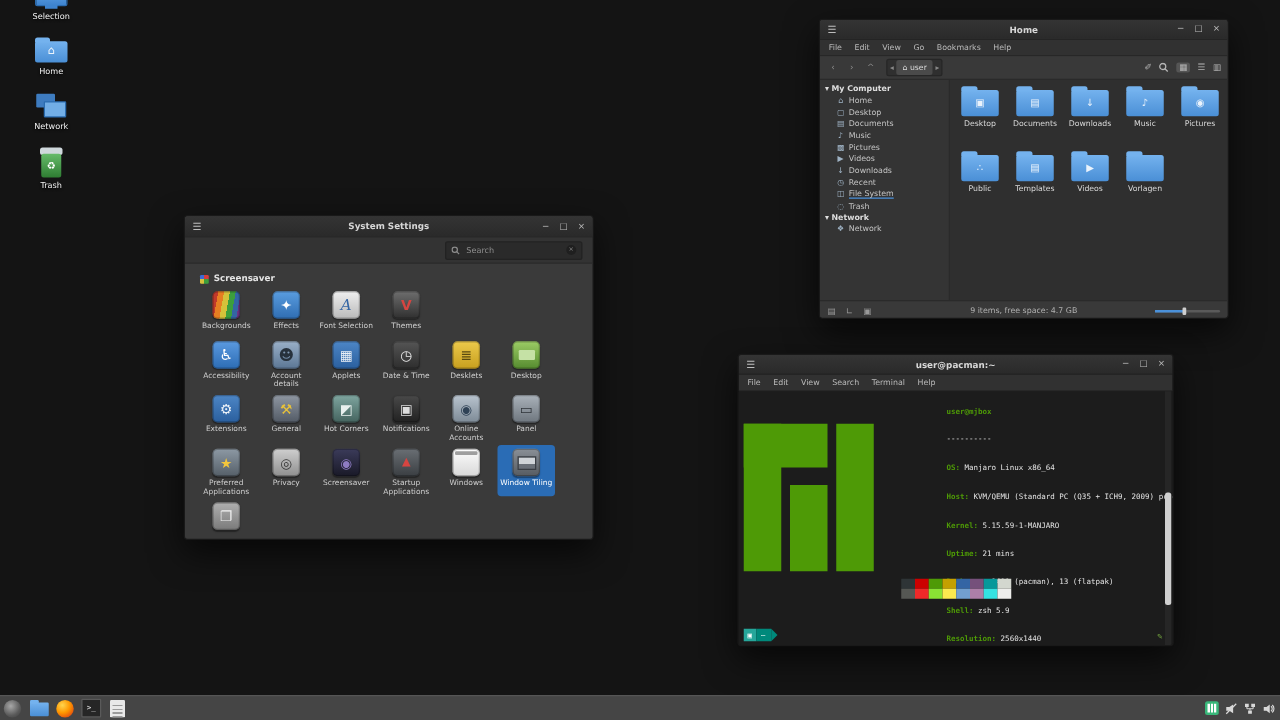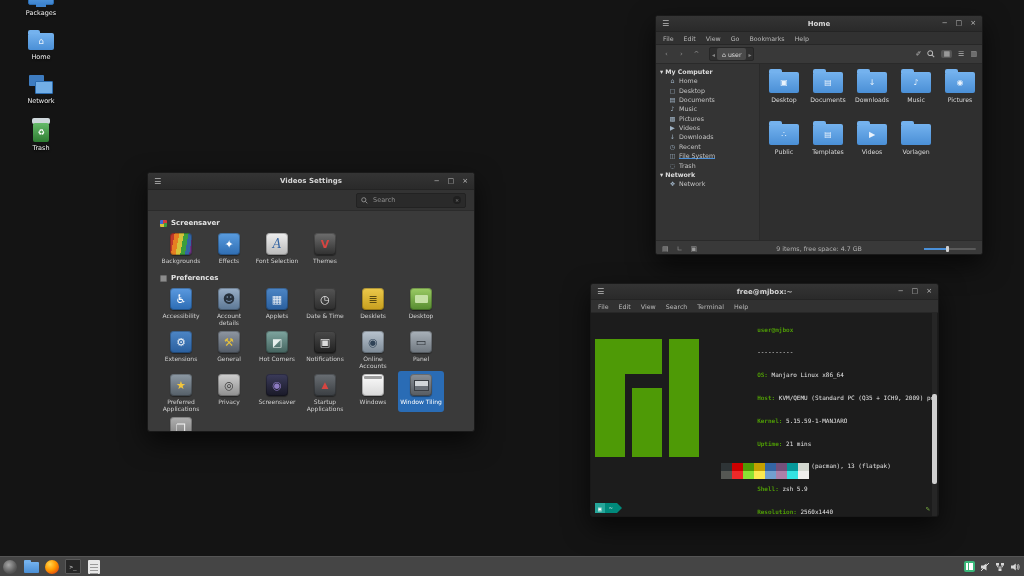--- a/index.html
+++ b/index.html
@@ -171,21 +171,21 @@
 </style>
 </head>
 <body>
 
 <div class="desk-col">
 
     <div class="desk-icon">
       <div class="dg computer">
         <i></i>
       </div>
-      <div class="di-label">Packages</div>
+      <div class="di-label">Selection</div>
     </div>
 
     <div class="desk-icon">
       <div class="dg home">
         <i></i>
       </div>
       <div class="di-label">Home</div>
     </div>
 
     <div class="desk-icon">
@@ -396,21 +396,21 @@
           <span class="zoom-fill"></span>
           <span class="zoom-thumb"></span>
         </span>
     </span>
   </div>
 </div>
 
 <div class="window" id="settings">
   <div class="titlebar">
     <span class="tb-menu-ic">☰</span>
-    <span class="tb-title">Videos Settings</span>
+    <span class="tb-title">System Settings</span>
     <span class="tb-controls">
       <span>−</span>
       <span>□</span>
       <span>×</span>
     </span>
   </div>
   <div class="set-toolbar">
     <span class="searchbox">
       <svg width="7" height="7" viewBox="0 0 10 10">
           <circle cx="4" cy="4" r="3" fill="none" stroke="#8d8d8d" stroke-width="1.4"></circle>
@@ -441,24 +441,20 @@
           <i class="tile-ic fontsel"></i>
           <div class="tile-label">Font Selection</div>
         </div>
 
         <div class="tile">
           <i class="tile-ic themes"></i>
           <div class="tile-label">Themes</div>
         </div>
 
     </div>
-    <div class="sec-head">
-      <span class="hdr-ic preferences"></span>
-      <span>Preferences</span>
-    </div>
     <div class="tile-grid">
 
         <div class="tile">
           <i class="tile-ic accessibility"></i>
           <div class="tile-label">Accessibility</div>
         </div>
 
         <div class="tile">
           <i class="tile-ic account"></i>
           <div class="tile-label">Account details</div>
@@ -549,21 +545,21 @@
 
         </div>
 
     </div>
   </div>
 </div>
 
 <div class="window" id="terminal">
   <div class="titlebar">
     <span class="tb-menu-ic">☰</span>
-    <span class="tb-title">free@mjbox:~</span>
+    <span class="tb-title">user@pacman:~</span>
     <span class="tb-controls">
       <span>−</span>
       <span>□</span>
       <span>×</span>
     </span>
   </div>
   <div class="menubar">
     <span class="menu-item">File</span>
       <span class="menu-item">Edit</span>
       <span class="menu-item">View</span>

